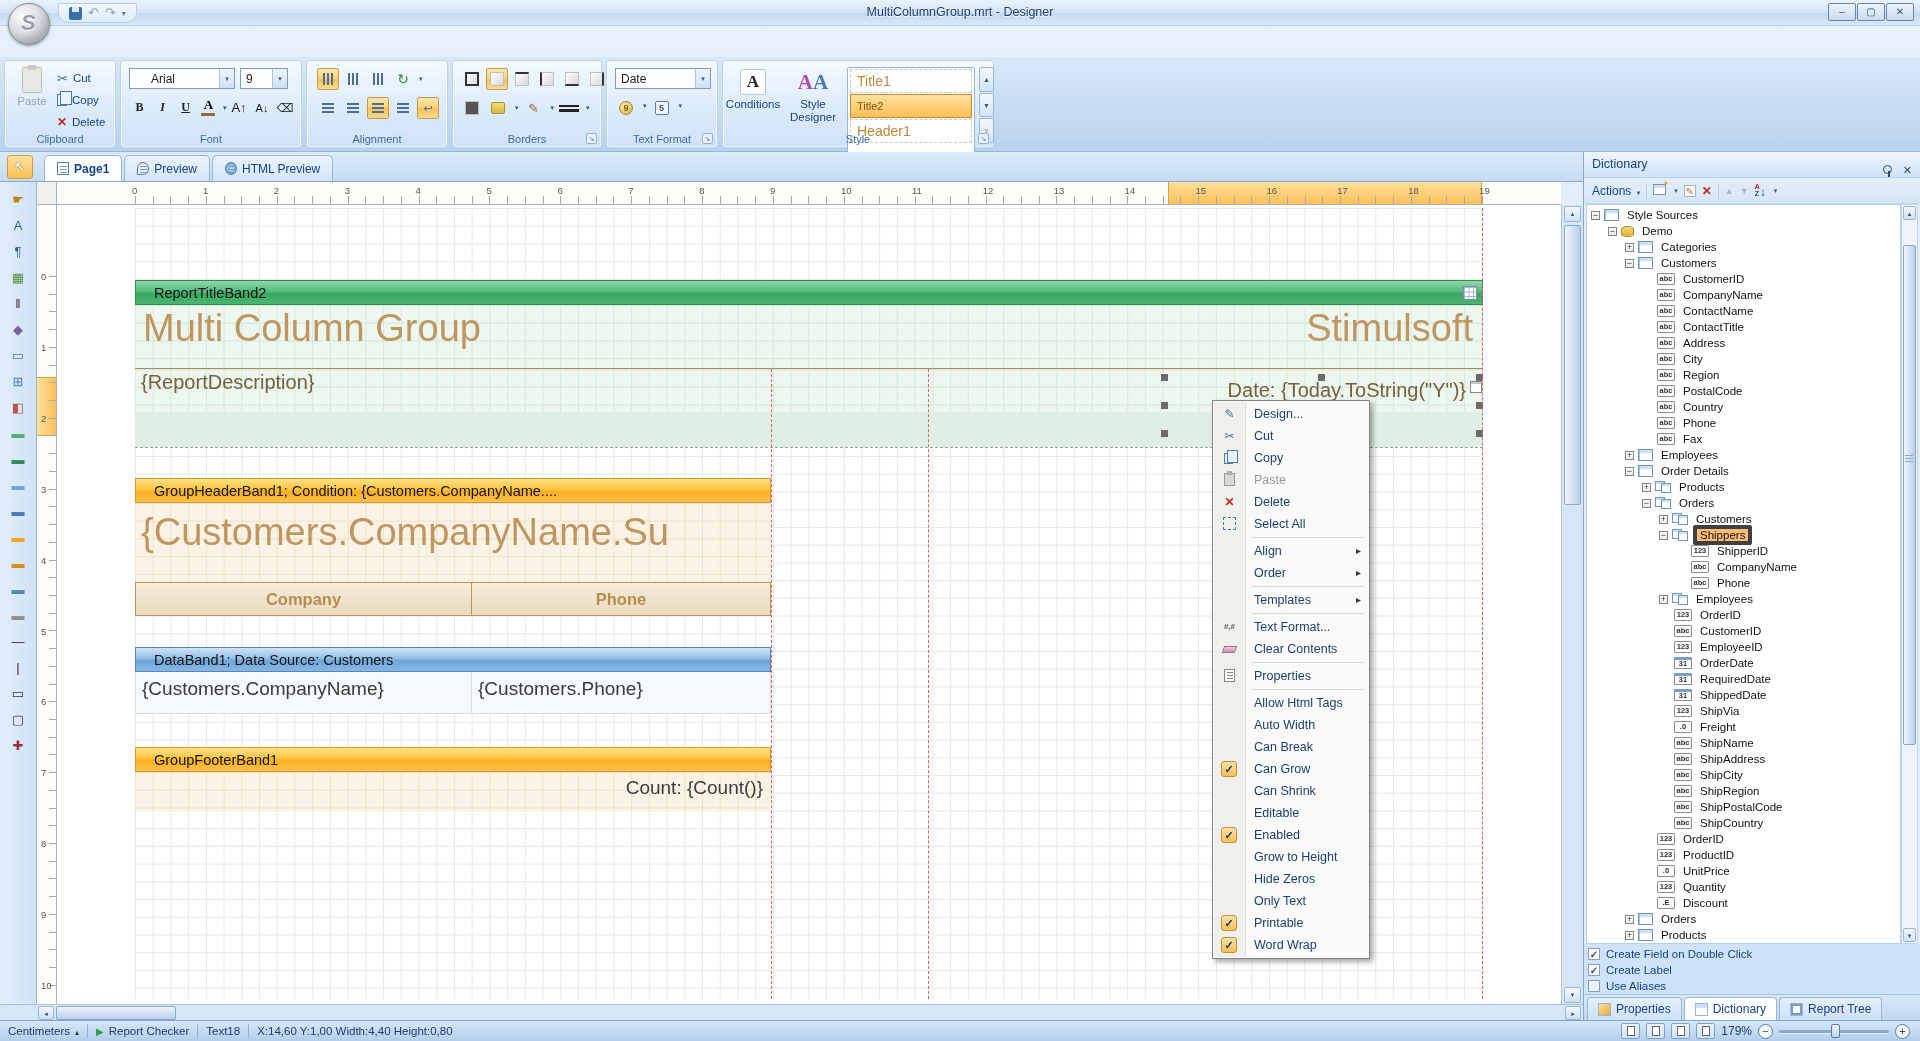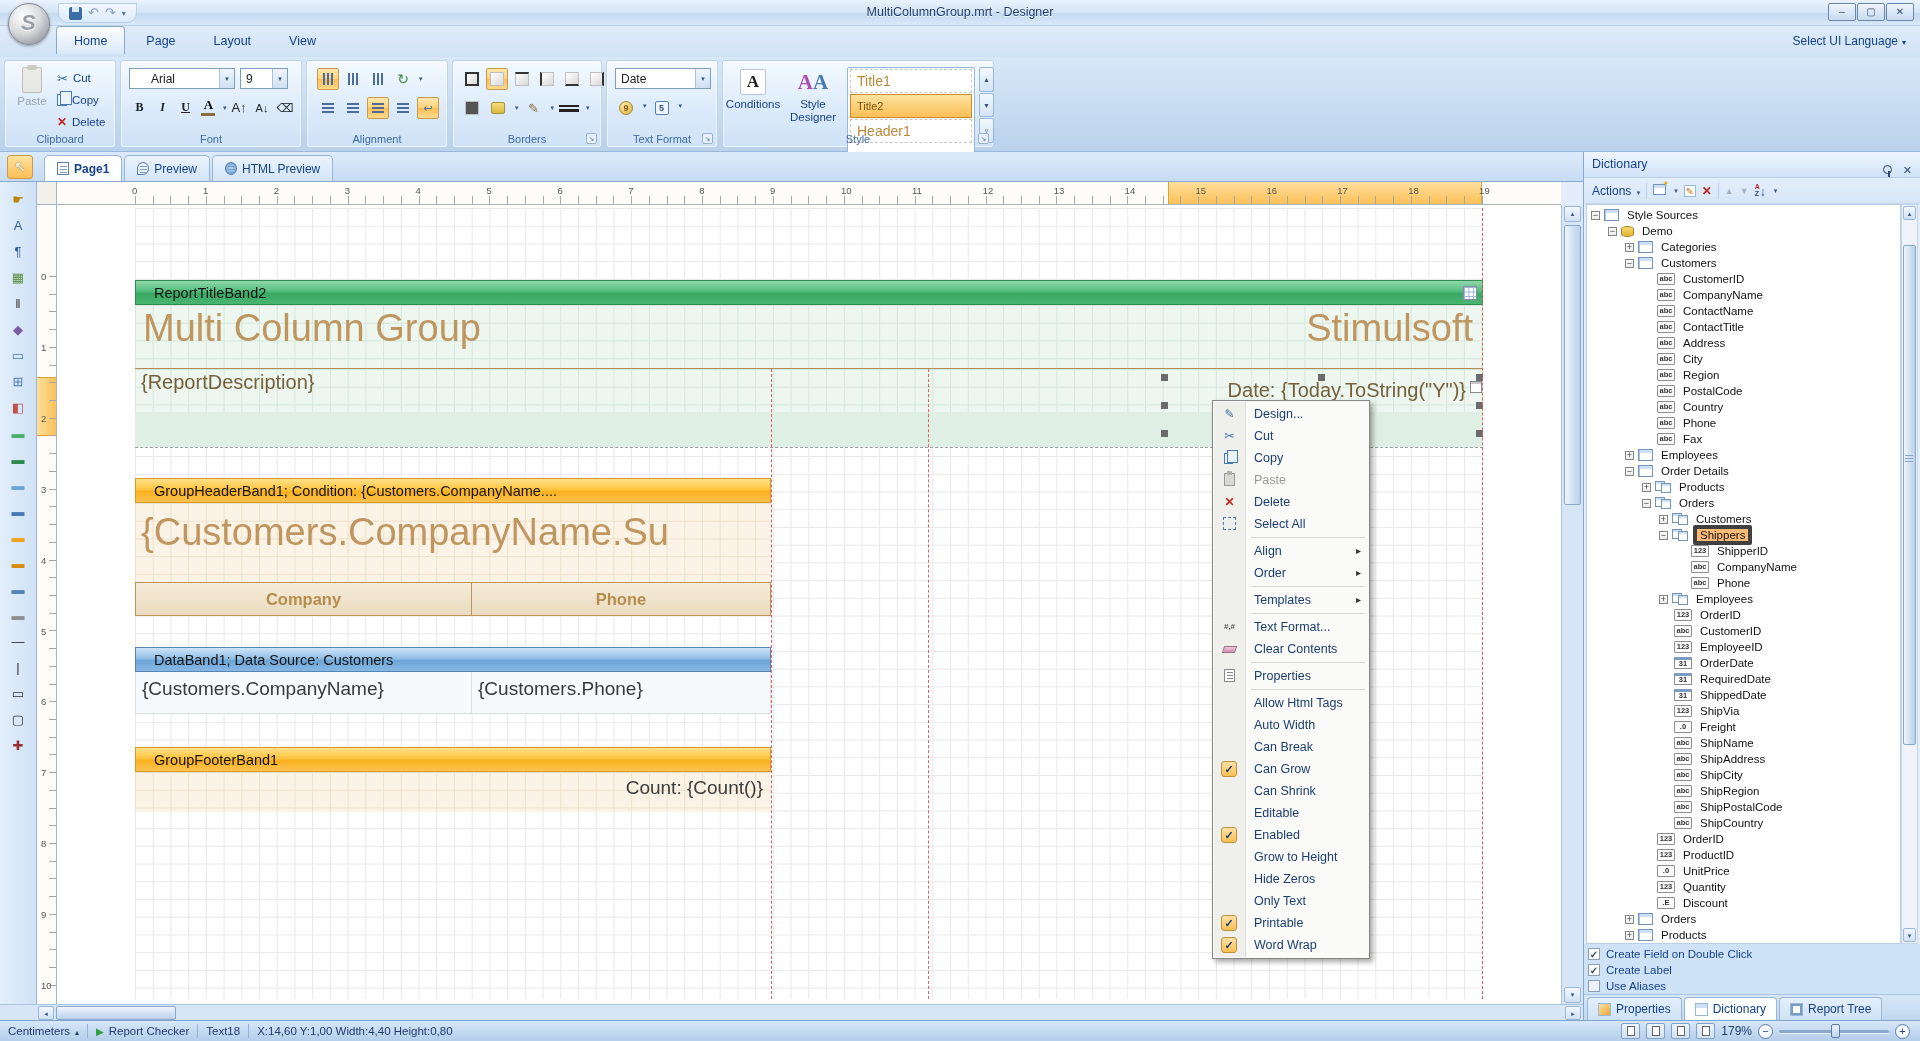--- a/index.html
+++ b/index.html
@@ -251,26 +251,20 @@
     <div class="winbtns">
       <span class="winbtn">‒</span>
       <span class="winbtn">▢</span>
       <span class="winbtn">✕</span>
     </div>
   </div>
   <div class="orb">
       <span>S</span>
     </div>
 
-  <div class="ribbontabs">
-    <div class="rtabs-left">
-      <span class="rtab active">Home</span><span class="rtab">Page</span><span class="rtab">Layout</span><span class="rtab">View</span>
-    </div>
-    <span class="uilang"><span>Select UI Language</span><span class="dd">▾</span></span>
-  </div>
 
   <div class="ribbon">
 
     <div class="rgroup g-clip" style="left:4px;width:112px;">
       <div class="paste"><span class="clipboard-ic"></span><br><span>Paste</span></div>
       <div class="clip-col">
         <div class="clip-item">
             <span class="ic-cut">✂</span>
             <span>Cut</span>
           </div>

